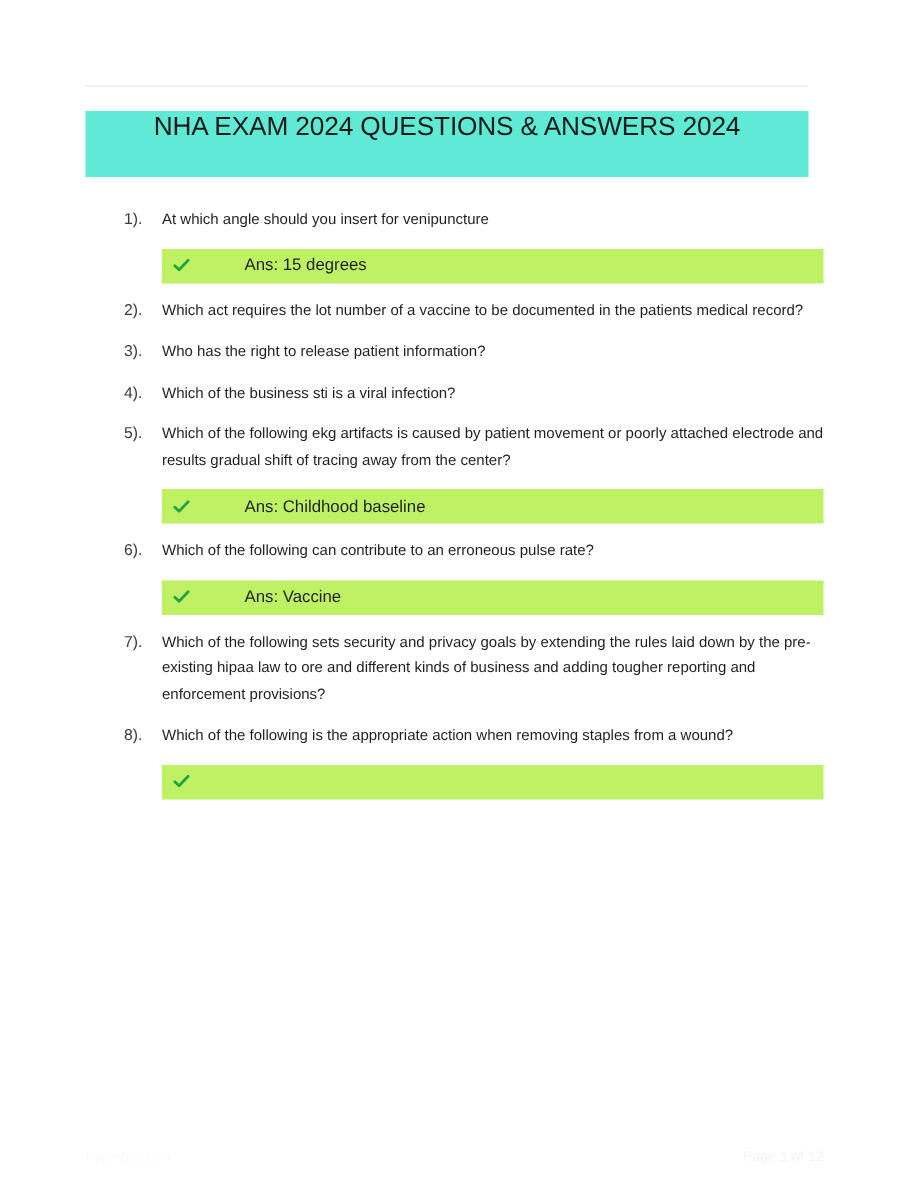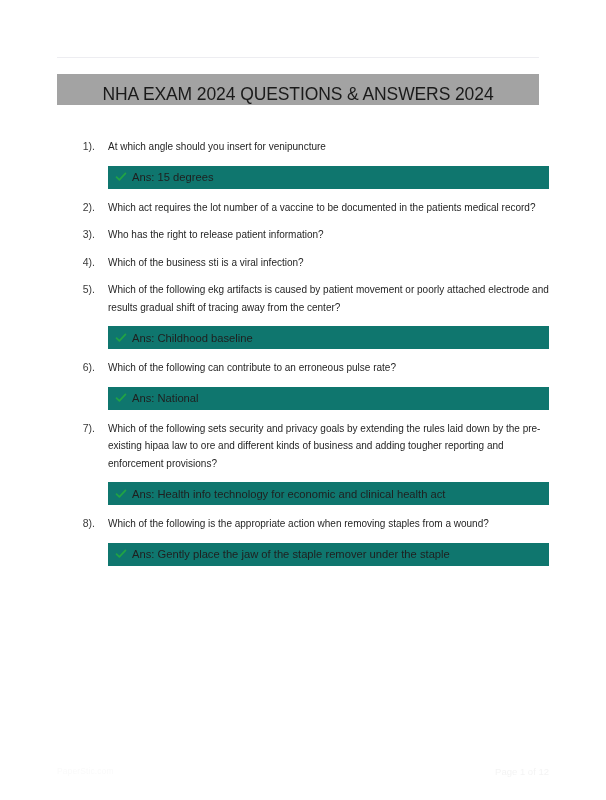--- a/index.html
+++ b/index.html
@@ -32,24 +32,24 @@
     width: 482px;
     height: 1px;
     background: #ededf1;
   }
 
   .title-bar {
     position: absolute;
     left: 57px;
     top: 74px;
     width: 482px;
-    height: 31px;
-    background: #a3a3a3;
+    height: 44px;
+    background: #5eead4;
     display: flex;
-    align-items: flex-end;
+    align-items: flex-start;
     box-sizing: border-box;
   }
 
   .title-text {
     width: 100%;
     text-align: center;
     font-size: 17.5px;
     font-weight: 500;
     color: #1a1a1a;
     letter-spacing: -0.1px;
@@ -92,26 +92,27 @@
     margin-left: 42px;
     font-size: 10px;
     color: #1f1f1f;
     line-height: 17.5px;
     font-family: "Liberation Sans", sans-serif;
   }
 
   .ans-bar {
     margin-left: 42px;
     margin-top: 10px;
-    background: #0f766e;
+    background: #bef264;
     height: 23px;
     display: flex;
     align-items: center;
     padding-left: 7px;
     box-sizing: border-box;
+    gap: 31px;
   }
 
   .check-icon {
     display: inline-block;
     width: 12px;
     height: 12px;
     margin-right: 5px;
     flex: 0 0 auto;
     position: relative;
     top: 0px;
@@ -224,51 +225,42 @@
       <div class="q-row">
         <span class="q-num">6).</span>
         <span class="q-text">Which of the following can contribute to an erroneous pulse rate?</span>
       </div>
       <div class="ans-bar">
         <span class="check-icon">
             <svg width="12" height="12" viewBox="0 0 14 14">
               <path d="M1.8 7.2 L5.1 10.3 L12.2 2.9" stroke="#21a345" stroke-width="2.1" fill="none" stroke-linecap="round" stroke-linejoin="round"></path>
             </svg>
           </span>
-        <span class="ans-text">Ans: National</span>
+        <span class="ans-text">Ans: Vaccine</span>
       </div>
     </div>
 
     <div class="qa-item">
       <div class="q-row">
         <span class="q-num">7).</span>
         <span class="q-text">Which of the following sets security and privacy goals by extending the rules laid down by the pre-existing hipaa law to ore and different kinds of business and adding tougher reporting and enforcement provisions?</span>
       </div>
-      <div class="ans-bar">
-        <span class="check-icon">
-            <svg width="12" height="12" viewBox="0 0 14 14">
-              <path d="M1.8 7.2 L5.1 10.3 L12.2 2.9" stroke="#21a345" stroke-width="2.1" fill="none" stroke-linecap="round" stroke-linejoin="round"></path>
-            </svg>
-          </span>
-        <span class="ans-text">Ans: Health info technology for economic and clinical health act</span>
-      </div>
     </div>
 
     <div class="qa-item">
       <div class="q-row">
         <span class="q-num">8).</span>
         <span class="q-text">Which of the following is the appropriate action when removing staples from a wound?</span>
       </div>
       <div class="ans-bar">
         <span class="check-icon">
             <svg width="12" height="12" viewBox="0 0 14 14">
               <path d="M1.8 7.2 L5.1 10.3 L12.2 2.9" stroke="#21a345" stroke-width="2.1" fill="none" stroke-linecap="round" stroke-linejoin="round"></path>
             </svg>
           </span>
-        <span class="ans-text">Ans: Gently place the jaw of the staple remover under the staple</span>
       </div>
     </div>
 
   </div>
 
   <div class="footer">
     <div class="footer-watermark">PaperStic.com</div>
     <div class="footer-page">Page 1 of 12</div>
   </div>
 

